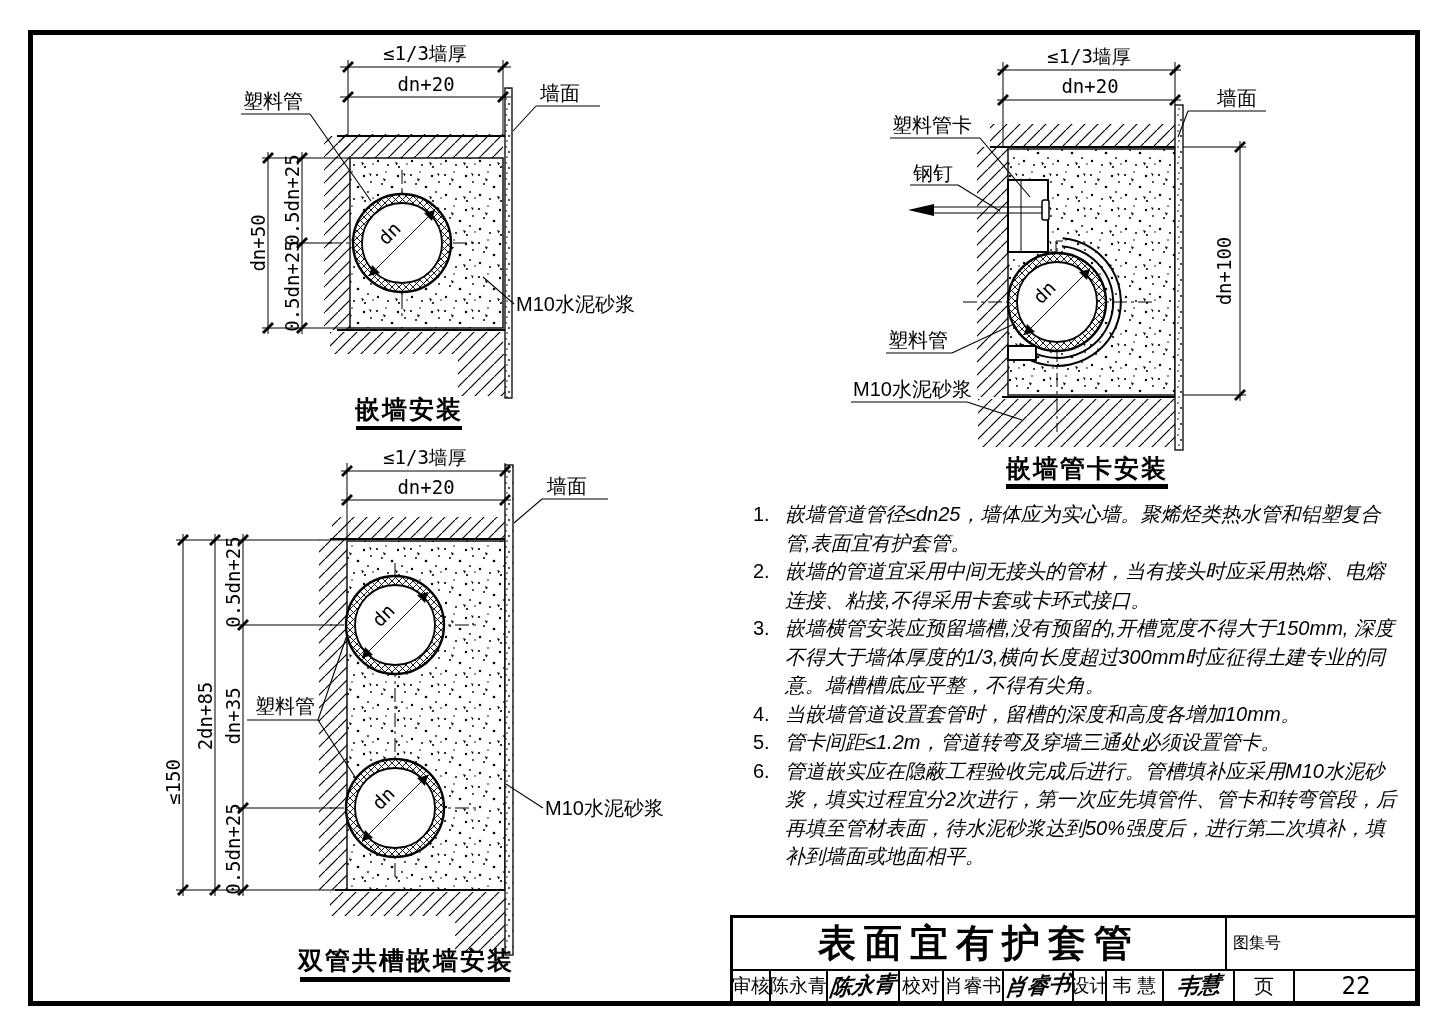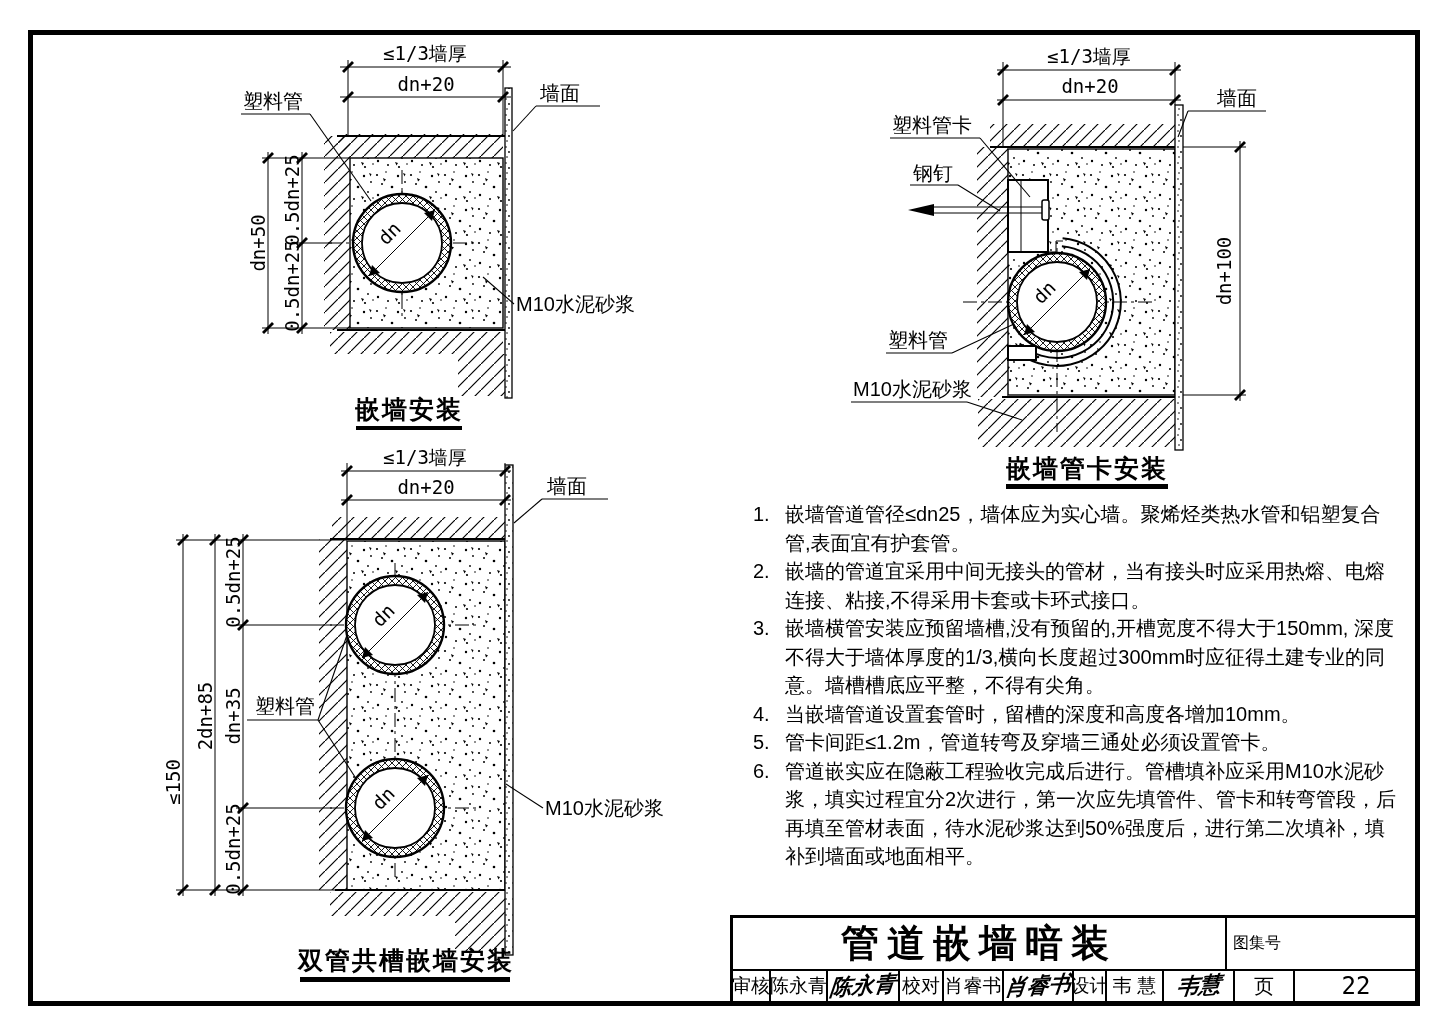--- a/index.html
+++ b/index.html
@@ -15,21 +15,21 @@
   .thin{stroke:#000;stroke-width:1;fill:none;}
   .ldr{stroke:#000;stroke-width:1.1;fill:none;}
   .med{stroke:#000;stroke-width:2.2;fill:none;}
   .tk{stroke:#000;stroke-width:2.8;fill:none;}
   .cl{stroke:#000;stroke-width:1;fill:none;stroke-dasharray:14 4 3 4;}
   
   .notes{position:absolute;left:753px;top:500px;width:644px;font-size:20px;line-height:28.5px;}
   .notes-heading{margin:0 0 1px 0;}
   .note-item{display:flex;}
   .note-num{flex:0 0 32px;}
-  .note-text{flex:1;}
+  .note-text{flex:1;font-style:italic;}
   
   .tblock{position:absolute;left:730px;top:915px;width:690px;height:89px;
           border:3px solid #000;box-sizing:border-box;display:flex;flex-direction:column;}
   .tb-row1{display:flex;height:55px;border-bottom:2px solid #000;}
   .tb-row2{display:flex;flex:1;}
   .tb-cell{display:flex;align-items:center;justify-content:center;border-right:2px solid #000;
            box-sizing:border-box;overflow:hidden;white-space:nowrap;}
   .tb-cell:last-child{border-right:none;}
   .tb-title{width:494px;font-size:38px;font-weight:700;letter-spacing:8px;}
   .tb-atlas-label{width:60px;font-size:16px;}
@@ -404,21 +404,21 @@
       <span class="note-text">管卡间距≤1.2m，管道转弯及穿墙三通处必须设置管卡。</span>
     </div>
     <div class="note-item">
       <span class="note-num">6.</span>
       <span class="note-text">管道嵌实应在隐蔽工程验收完成后进行。管槽填补应采用M10水泥砂浆，填实过程宜分2次进行，第一次应先填管件、管卡和转弯管段，后再填至管材表面，待水泥砂浆达到50%强度后，进行第二次填补，填补到墙面或地面相平。</span>
     </div>
   </div>
 
   <div class="tblock">
     <div class="tb-row1">
-      <div class="tb-cell tb-title">管道嵌墙暗装</div>
+      <div class="tb-cell tb-title">表面宜有护套管</div>
       <div class="tb-cell tb-atlas-label">图集号</div>
     </div>
     <div class="tb-row2">
       <div class="tb-cell tb-small w38">审核</div>
       <div class="tb-cell tb-small w57">陈永青</div>
       <div class="tb-cell w72">
           <span class="sig">陈永青</span>
         </div>
       <div class="tb-cell tb-small w36">校对</div>
       <div class="tb-cell tb-small w60">肖睿书</div>

